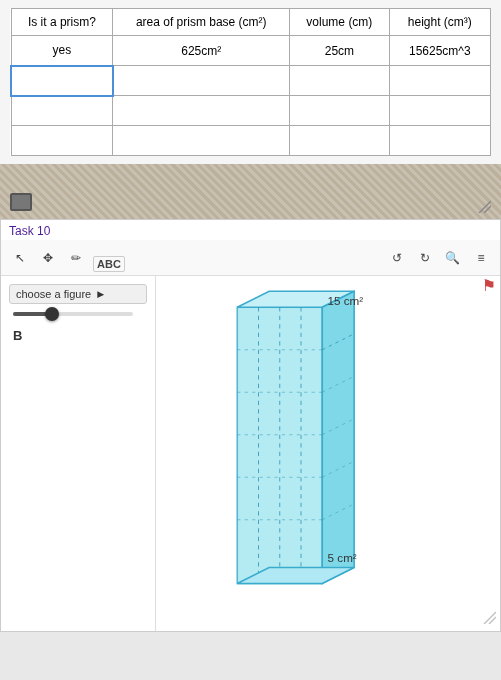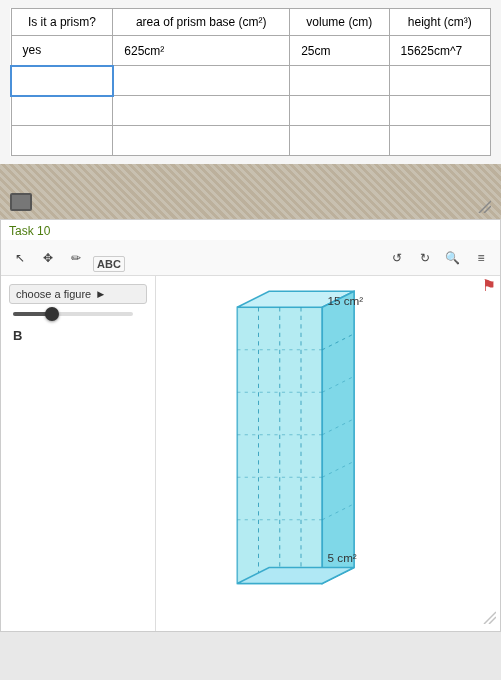--- a/index.html
+++ b/index.html
@@ -30,20 +30,21 @@
       padding: 6px 8px;
       text-align: center;
       font-weight: normal;
       font-size: 12px;
       background: white;
     }
 
     table td {
       border: 1px solid #aaa;
       padding: 6px 11px;
+      text-align: center;
       font-size: 12px;
       height: 30px;
     }
 
     .row-selected td:first-child {
       border: 2px solid #4a90d9;
     }
 
     
     .texture-divider {
@@ -93,21 +94,21 @@
     
     .task-section {
       background: white;
       border: 1px solid #ccc;
       margin: 0;
       position: relative;
     }
 
     .task-label {
       font-size: 12px;
-      color: #4d7c0f;
+      color: #4c1d95;
       padding: 4px 8px 2px 8px;
     }
 
     
     .toolbar {
       display: flex;
       align-items: center;
       padding: 3px 8px;
       border-bottom: 1px solid #ddd;
       gap: 6px;
@@ -260,21 +261,21 @@
         <th>area of prism base (cm²)</th>
         <th>volume (cm)</th>
         <th>height (cm³)</th>
       </tr>
     </thead>
     <tbody>
       <tr>
         <td>yes</td>
         <td>625cm²</td>
         <td>25cm</td>
-        <td>15625cm^7</td>
+        <td>15625cm^3</td>
       </tr>
       <tr class="row-selected">
         <td></td>
         <td></td>
         <td></td>
         <td></td>
       </tr>
       <tr>
         <td></td>
         <td></td>

